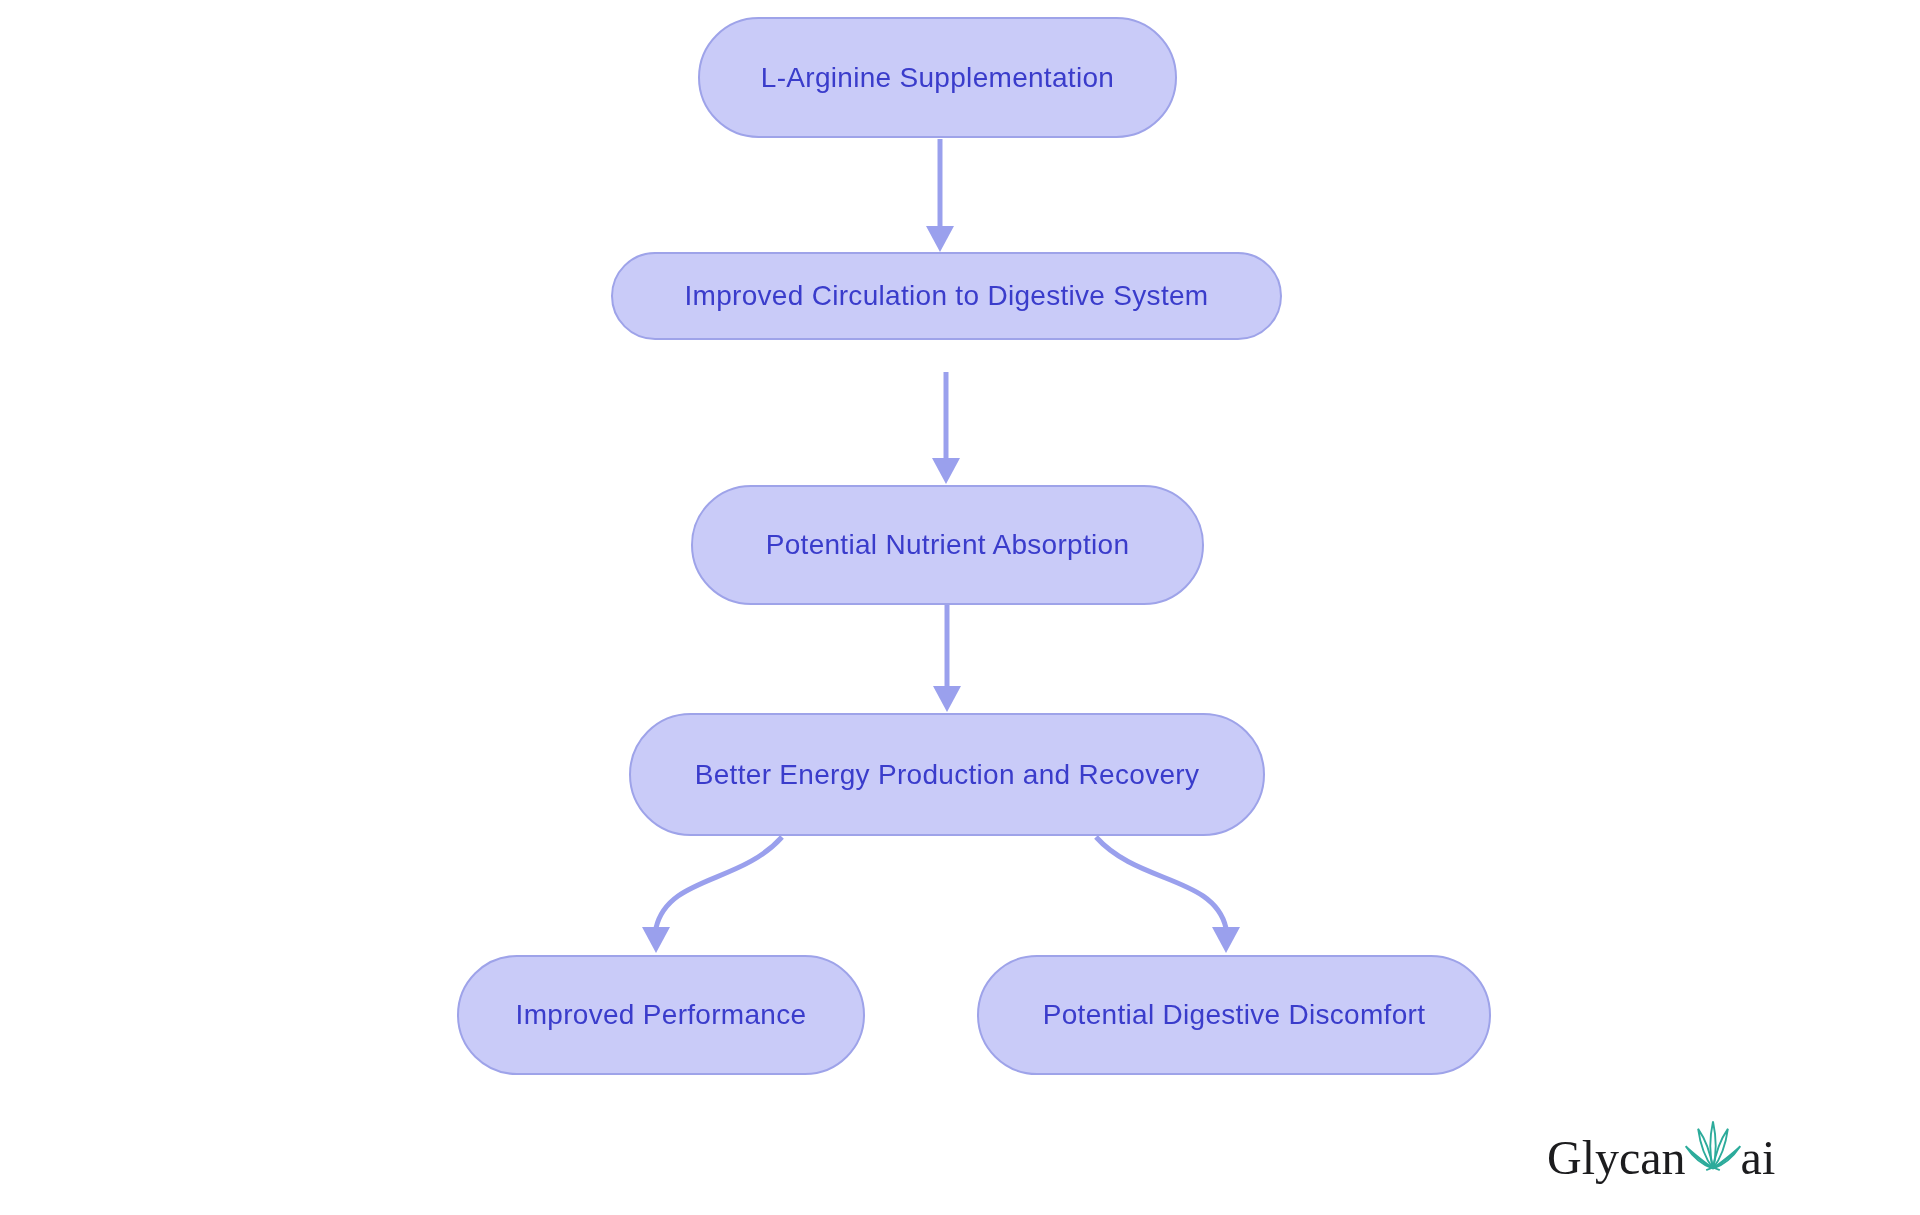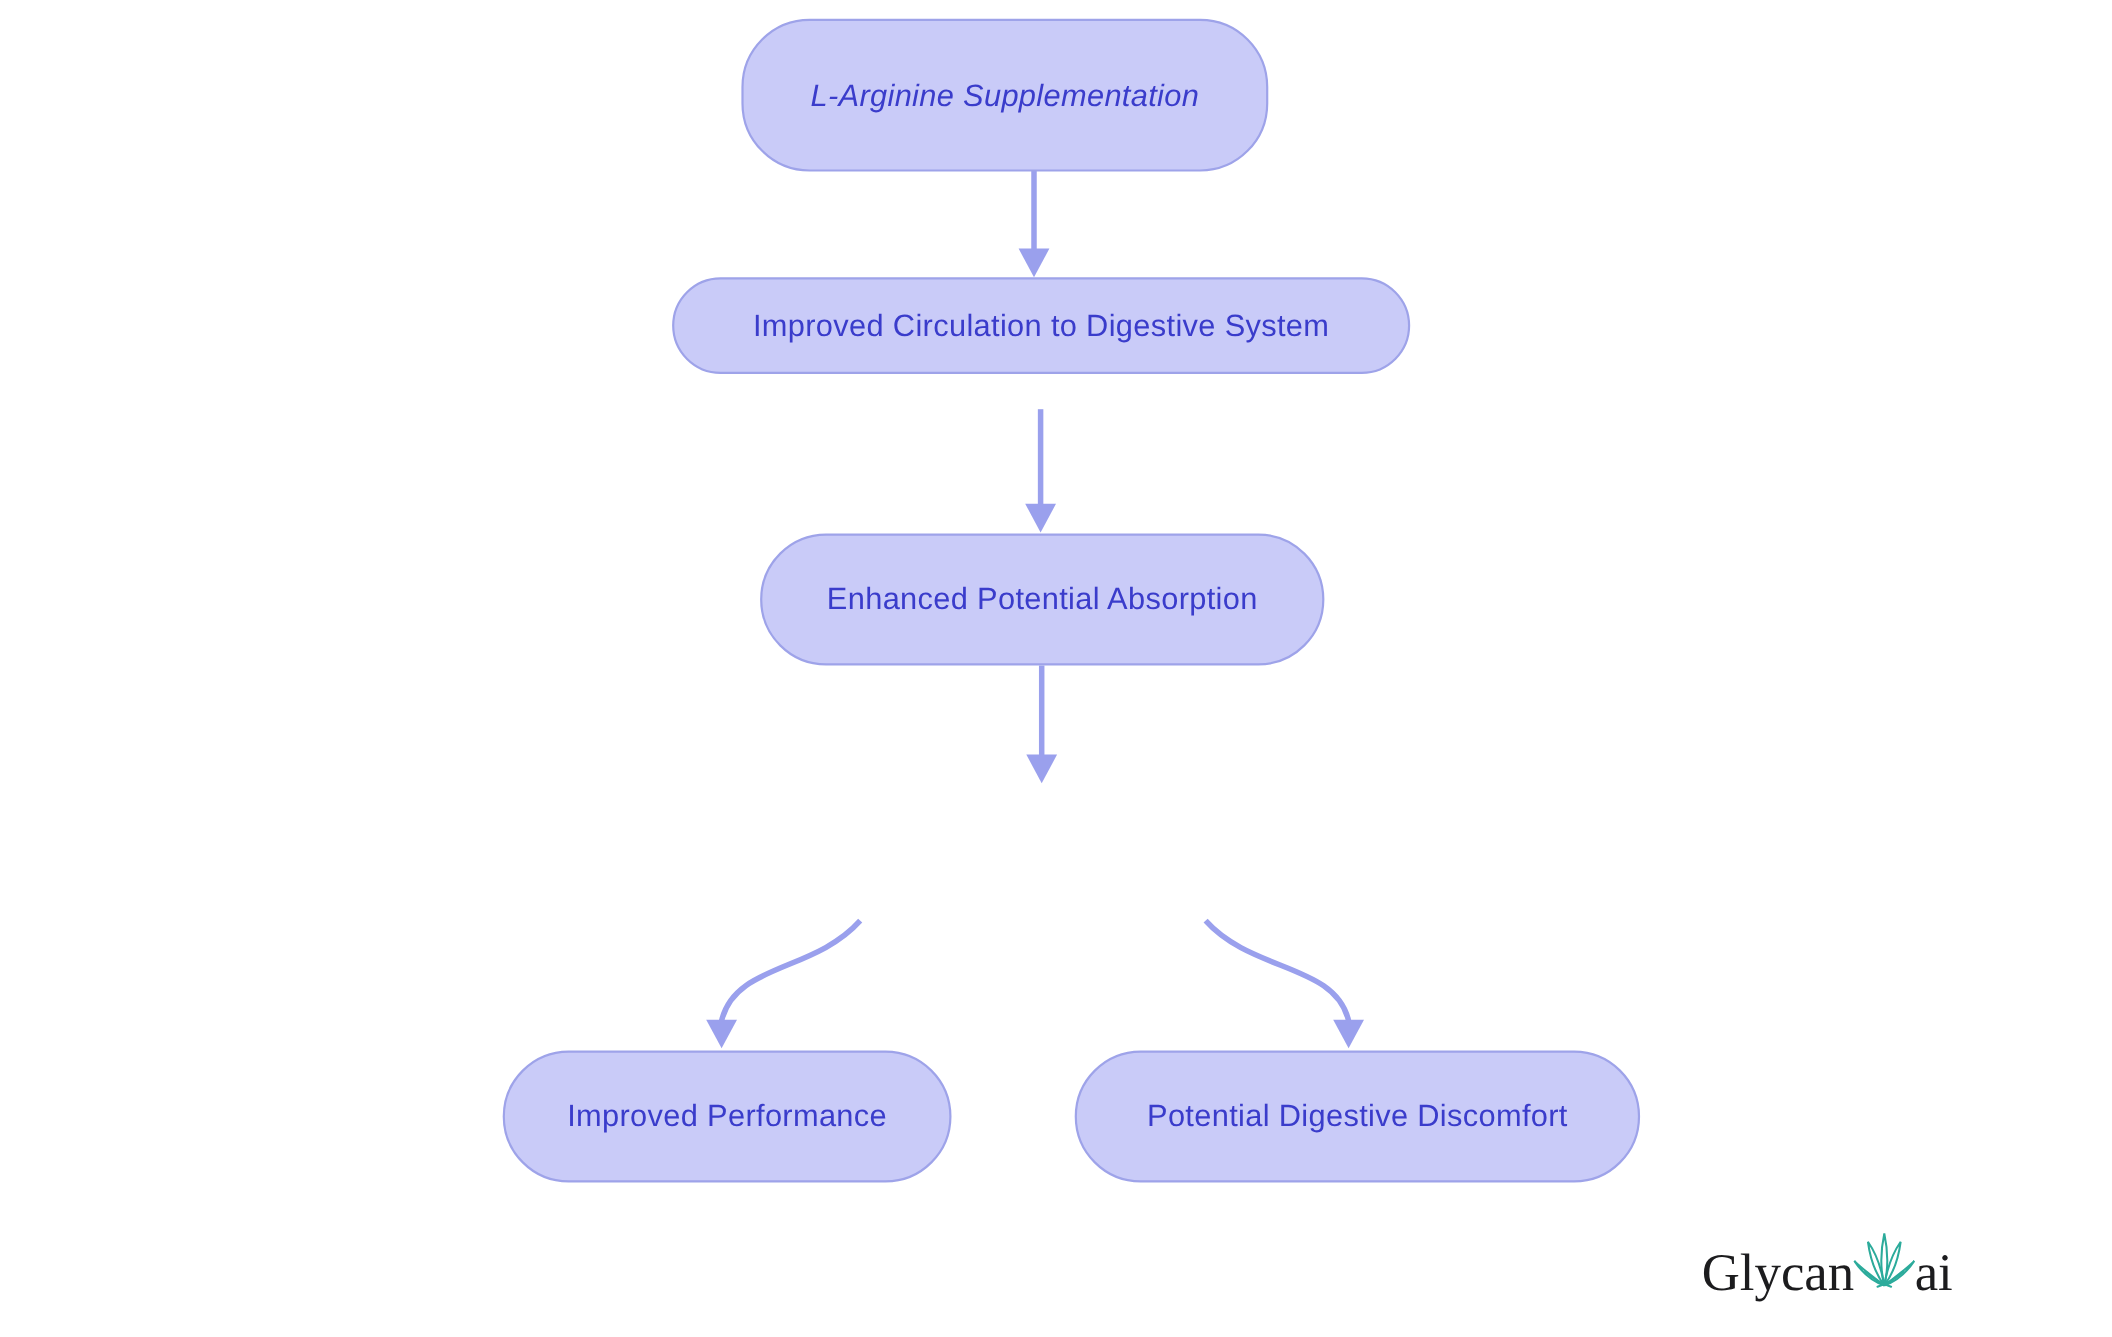--- a/index.html
+++ b/index.html
@@ -92,26 +92,27 @@
     <g>
       <path d="M 782 837 C 740 884, 668 876, 656 928" stroke-width="5"></path>
       <polygon points="642,927 670,927 656,953"></polygon>
     </g>
     <g>
       <path d="M 1096 837 C 1138 884, 1214 876, 1226 928" stroke-width="5"></path>
       <polygon points="1212,927 1240,927 1226,953"></polygon>
     </g>
   </svg>
 
-  <div class="flow-node" style="left:674px; top:17px; width:479px; height:139px;font-style:italic;">L-Arginine Supplementation</div>
+  <div class="flow-node" style="left:698px; top:17px; width:479px; height:121px;">L-Arginine Supplementation</div>
 
   <div class="flow-node" style="left:611px; top:252px; width:671px; height:88px;">Improved Circulation to Digestive System</div>
 
-  <div class="flow-node" style="left:691px; top:485px; width:513px; height:120px;">Enhanced Potential Absorption</div>
+  <div class="flow-node" style="left:691px; top:485px; width:513px; height:120px;">Potential Nutrient Absorption</div>
 
+  <div class="flow-node" style="left:629px; top:713px; width:636px; height:123px;">Better Energy Production and Recovery</div>
 
   <div class="flow-node" style="left:977px; top:955px; width:514px; height:120px;">Potential Digestive Discomfort</div>
 
   <div class="flow-node" style="left:457px; top:955px; width:408px; height:120px;">Improved Performance</div>
 
   <div class="logo">
     <span>Glycan</span>
     <svg class="plant-icon" viewBox="0 0 100 84">
       <path d="M50 4 C44 32 44 56 50 80 C56 56 56 32 50 4 Z"></path>
       <path d="M26 16 C30 46 38 64 50 80 C46 56 38 33 26 16 Z"></path>

